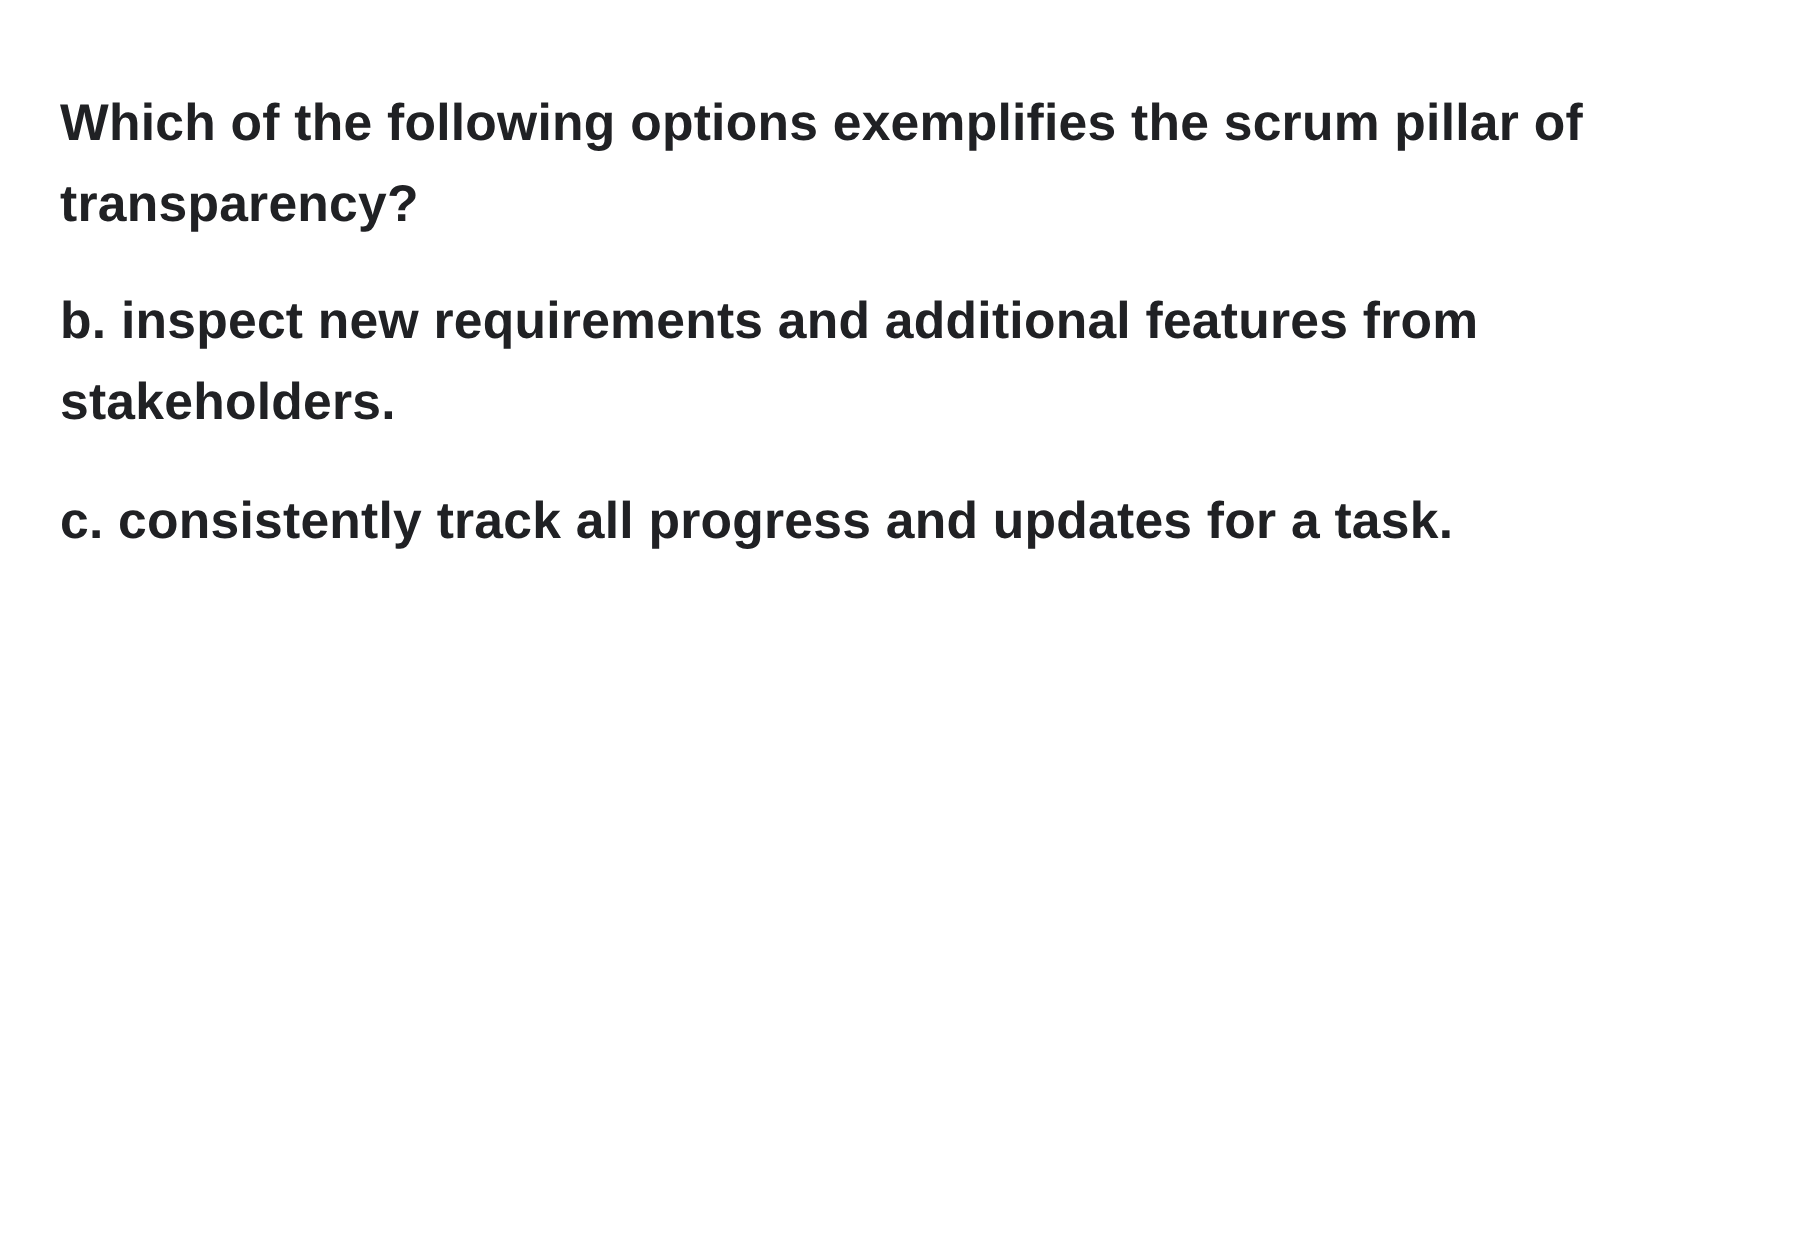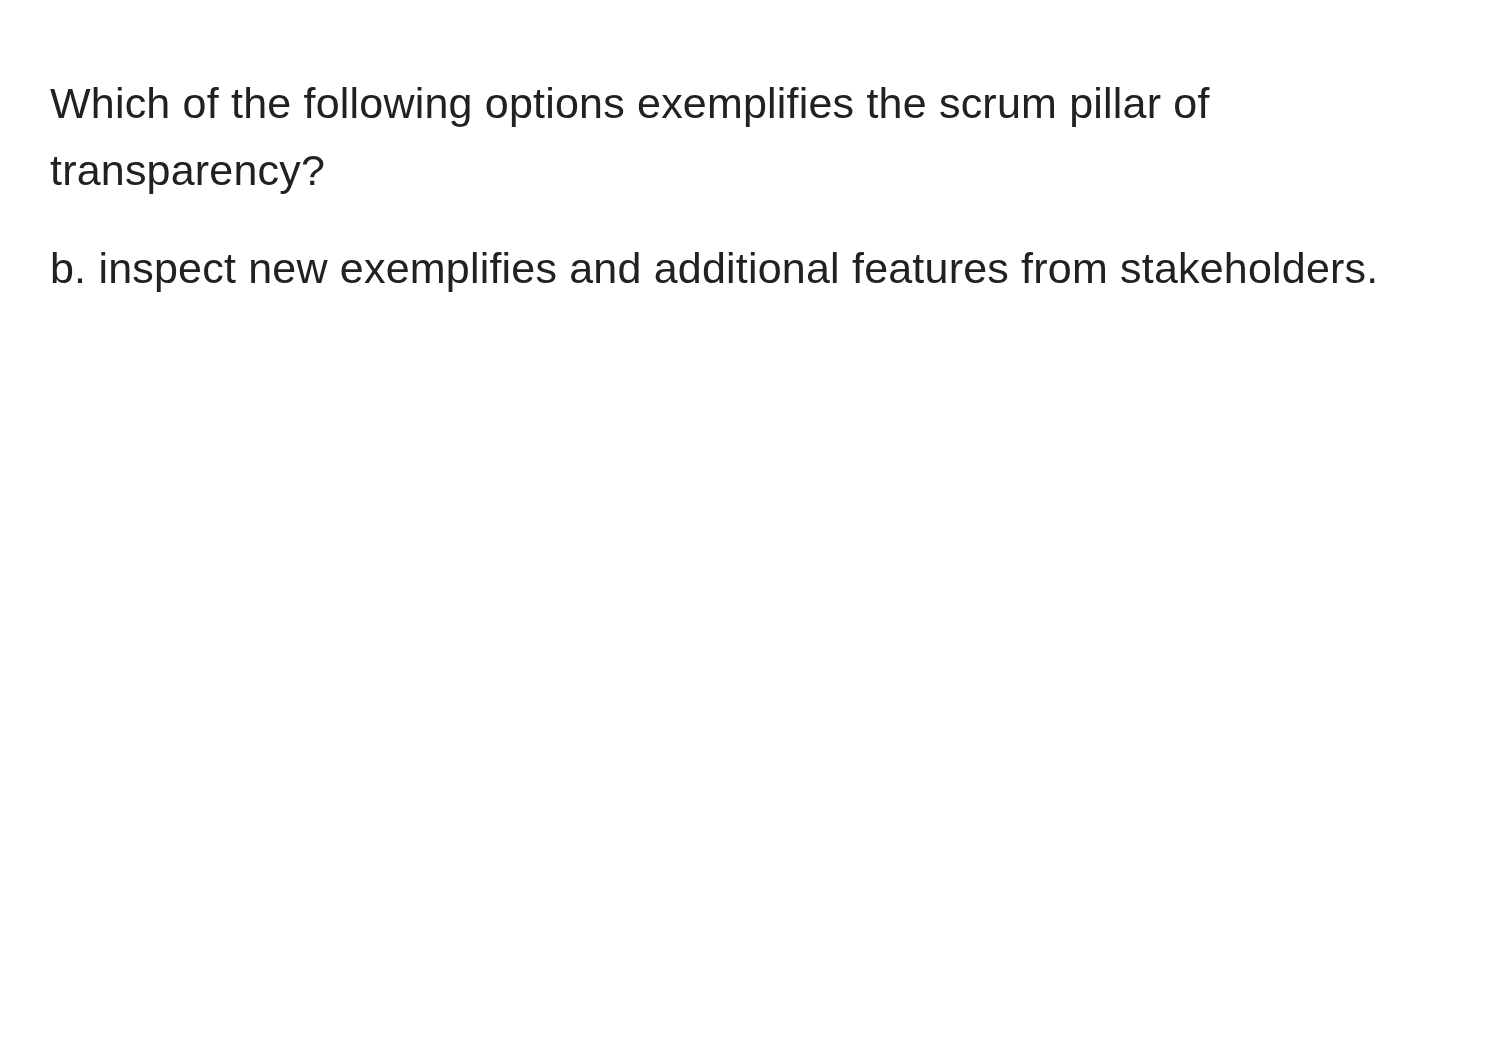--- a/index.html
+++ b/index.html
@@ -16,23 +16,25 @@
     box-sizing: border-box;
   }
   .line {
     font-size: 43px;
     line-height: 1.55;
     letter-spacing: 0.2px;
     margin-bottom: 32px;
   }
   .block {
     margin-bottom: 0px;
+    font-weight: bold;
   }
 </style>
 </head>
 <body>
 
 <div class="page">
   <div class="block">
     <div class="line">Which of the following options exemplifies the scrum pillar of transparency?</div>
-    <div class="line">b. inspect new exemplifies and additional features from stakeholders.</div>
+    <div class="line">b. inspect new requirements and additional features from stakeholders.</div>
+    <div class="line">c. consistently track all progress and updates for a task.</div>
   </div>
 </div>
 
 </body></html>

